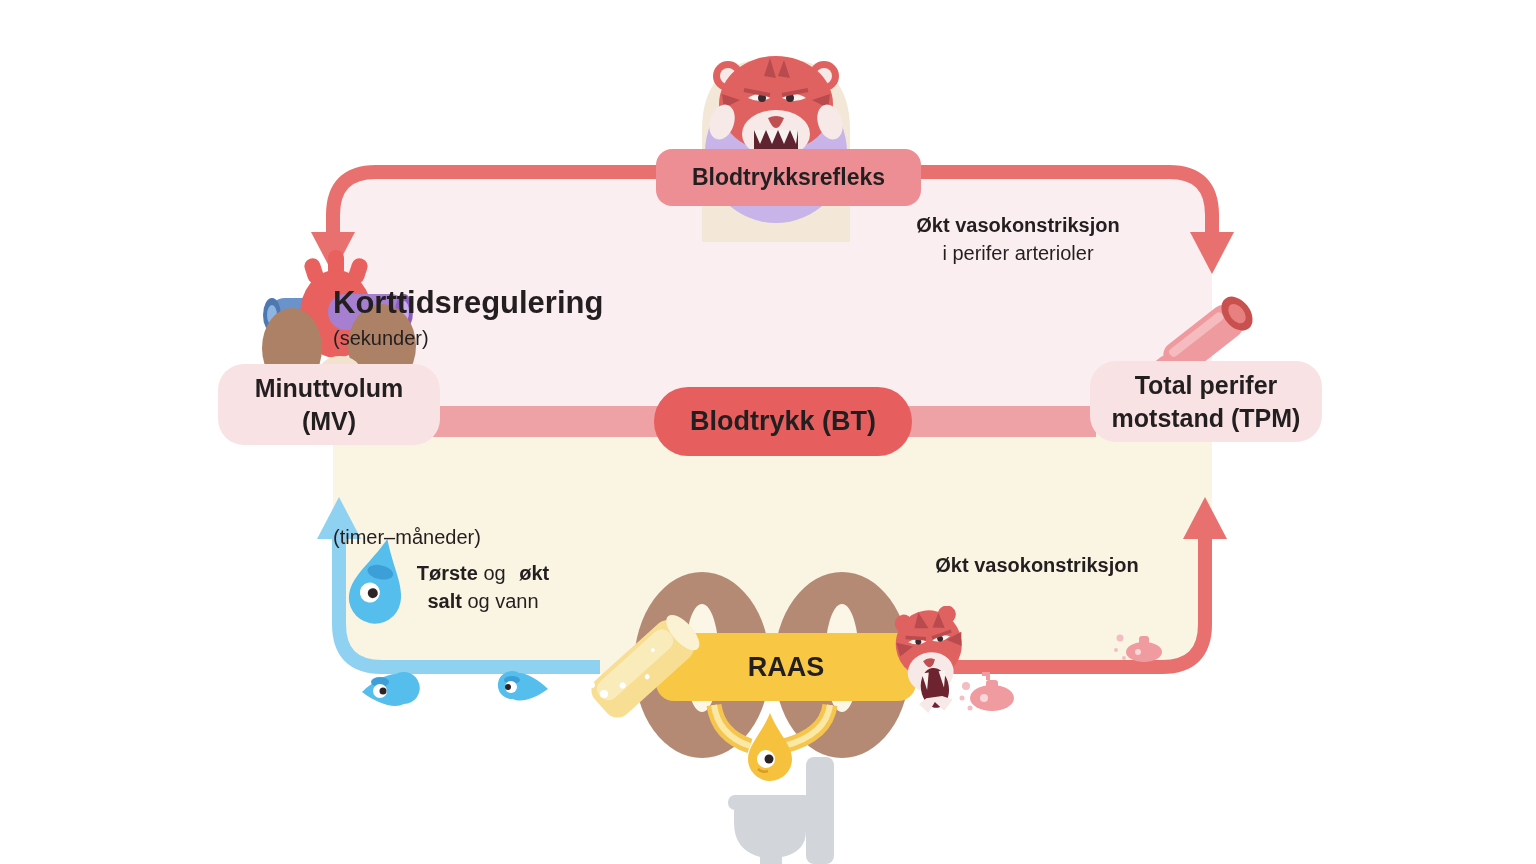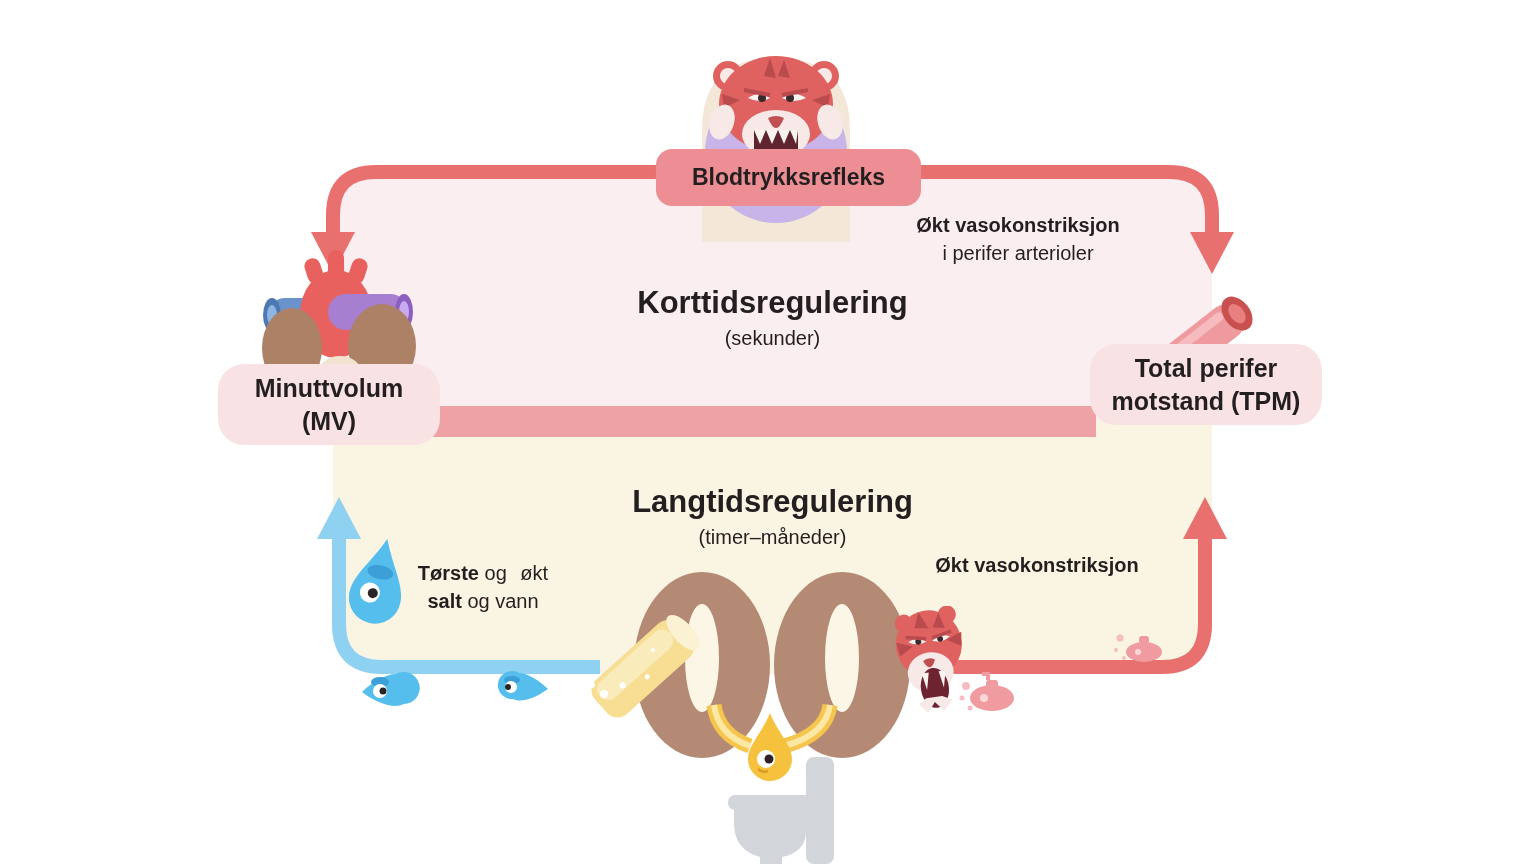--- a/index.html
+++ b/index.html
@@ -14,22 +14,22 @@
   .arrows{left:0;top:0;width:1536px;height:864px;z-index:2;pointer-events:none;}
   .badge{position:absolute;display:flex;align-items:center;justify-content:center;font-weight:700;margin-left:11px;}
   .badge-reflex{left:645px;top:149px;width:265px;height:57px;background:var(--pink-badge,#EC8E93);border-radius:16px;font-size:23px;z-index:6;}
   .badge-bp{left:643px;top:387px;width:258px;height:69px;background:var(--red,#E65F5E);border-radius:34px;font-size:27px;z-index:5;}
   .badge-raas{left:645px;top:633px;width:260px;height:68px;background:var(--yellow,#F8C845);border-radius:18px;font-size:27px;z-index:4;}
   .bp-bar{position:absolute;left:430px;top:406px;width:666px;height:31px;background:var(--pink-bar,#EFA2A5);z-index:3;}
   .side-box{position:absolute;width:222px;height:81px;background:var(--pink-box,#F9E2E4);border-radius:26px;
     display:flex;flex-direction:column;align-items:center;justify-content:center;
     font-size:25px;font-weight:700;line-height:33px;z-index:5;text-align:center;}
   .box-mv{left:218px;top:364px;}
-  .box-tpm{left:1090px;top:344px;width:232px;}
-  .sec-line{position:absolute;left:333px;width:879px;text-align:center;z-index:6;}
+  .box-tpm{left:1090px;top:361px;width:232px;}
+  .sec-line{position:absolute;left:333px;width:879px;text-align:left;z-index:6;}
   .sec-title{font-size:31px;font-weight:700;}
   .sec-sub{font-size:20px;font-weight:400;}
   .note{position:absolute;width:300px;text-align:center;font-size:20px;line-height:28px;z-index:6;}
   .illus{position:absolute;}
 </style>
 </head>
 <body>
 
 <div class="stage">
 
@@ -120,26 +120,28 @@
 
   <div class="side-box box-mv">
     <div>Minuttvolum</div>
     <div>(MV)</div>
   </div>
   <div class="side-box box-tpm">
     <div>Total perifer</div>
     <div>motstand (TPM)</div>
   </div>
 
-
-  <div class="sec-line sec-title" style="top:484px;">Langtidsregulering</div>
+  <div class="badge badge-bp">
+    <span>Blodtrykk (BT)</span>
+  </div>
+
   <div class="sec-line sec-sub" style="top:526px;">(timer–måneder)</div>
 
   <div class="note" style="left:333px;top:559px;">
-      <div><span style="font-weight: 700;">Tørste</span><span style="font-weight: 400;"> og </span><span style="font-weight: 400; margin-left: 8px;">økt</span></div>
+      <div><span style="font-weight: 700;">Tørste</span><span style="font-weight: 400;"> og </span><span style="font-weight: 700; margin-left: 8px;">økt</span></div>
       <div><span style="font-weight: 700;">salt</span><span style="font-weight: 400;"> og </span><span style="font-weight: 400;">vann</span></div>
     </div>
   <div class="note" style="left:887px;top:551px;">
       <div><span style="font-weight: 700;">Økt vasokonstriksjon</span></div>
     </div>
 
   <svg class="illus" style="left:346px;top:536px;z-index:3" width="64" height="94" viewBox="0 0 64 94">
     <g transform="rotate(12 32 47)">
       <path d="M 32 2 C 44 30 58 44 58 62 A 26 26 0 1 1 6 62 C 6 44 20 30 32 2 Z" fill="#56BEEC"></path>
       <ellipse cx="32" cy="36" rx="13" ry="7" fill="#3D9FD8"></ellipse>
@@ -178,20 +180,23 @@
       <rect x="20" y="44" width="94" height="22" rx="10" fill="#FAEBBB"></rect>
       <ellipse cx="124" cy="63" rx="10" ry="22" fill="#FBF2D3"></ellipse>
       <circle cx="44" cy="62" r="3" fill="#FFFFFF"></circle>
       <circle cx="68" cy="72" r="2.5" fill="#FFFFFF"></circle>
       <circle cx="90" cy="56" r="2" fill="#FFFFFF"></circle>
     </g>
     <circle cx="32" cy="88" r="4" fill="#FFFFFF"></circle>
     <circle cx="20" cy="79" r="3" fill="#FFFFFF"></circle>
   </svg>
 
+  <div class="badge badge-raas">
+    <span>RAAS</span>
+  </div>
 
   <svg class="illus" style="left:893px;top:606px;z-index:5" width="78" height="108" viewBox="0 0 78 108">
     <g transform="rotate(-8 39 54)">
       <circle cx="16" cy="14" r="9" fill="#DF6260"></circle>
         <circle cx="60" cy="11" r="9" fill="#DF6260"></circle>
       <ellipse cx="38" cy="38" rx="33" ry="34" fill="#DF6260"></ellipse>
       <polygon points="32,5 40,22 26,20" fill="#B94A4E"></polygon>
       <polygon points="52,8 56,24 44,22" fill="#B94A4E"></polygon>
       <polygon points="6,32 22,38 8,46" fill="#B94A4E"></polygon>
       <polygon points="72,30 56,36 70,44" fill="#B94A4E"></polygon>

